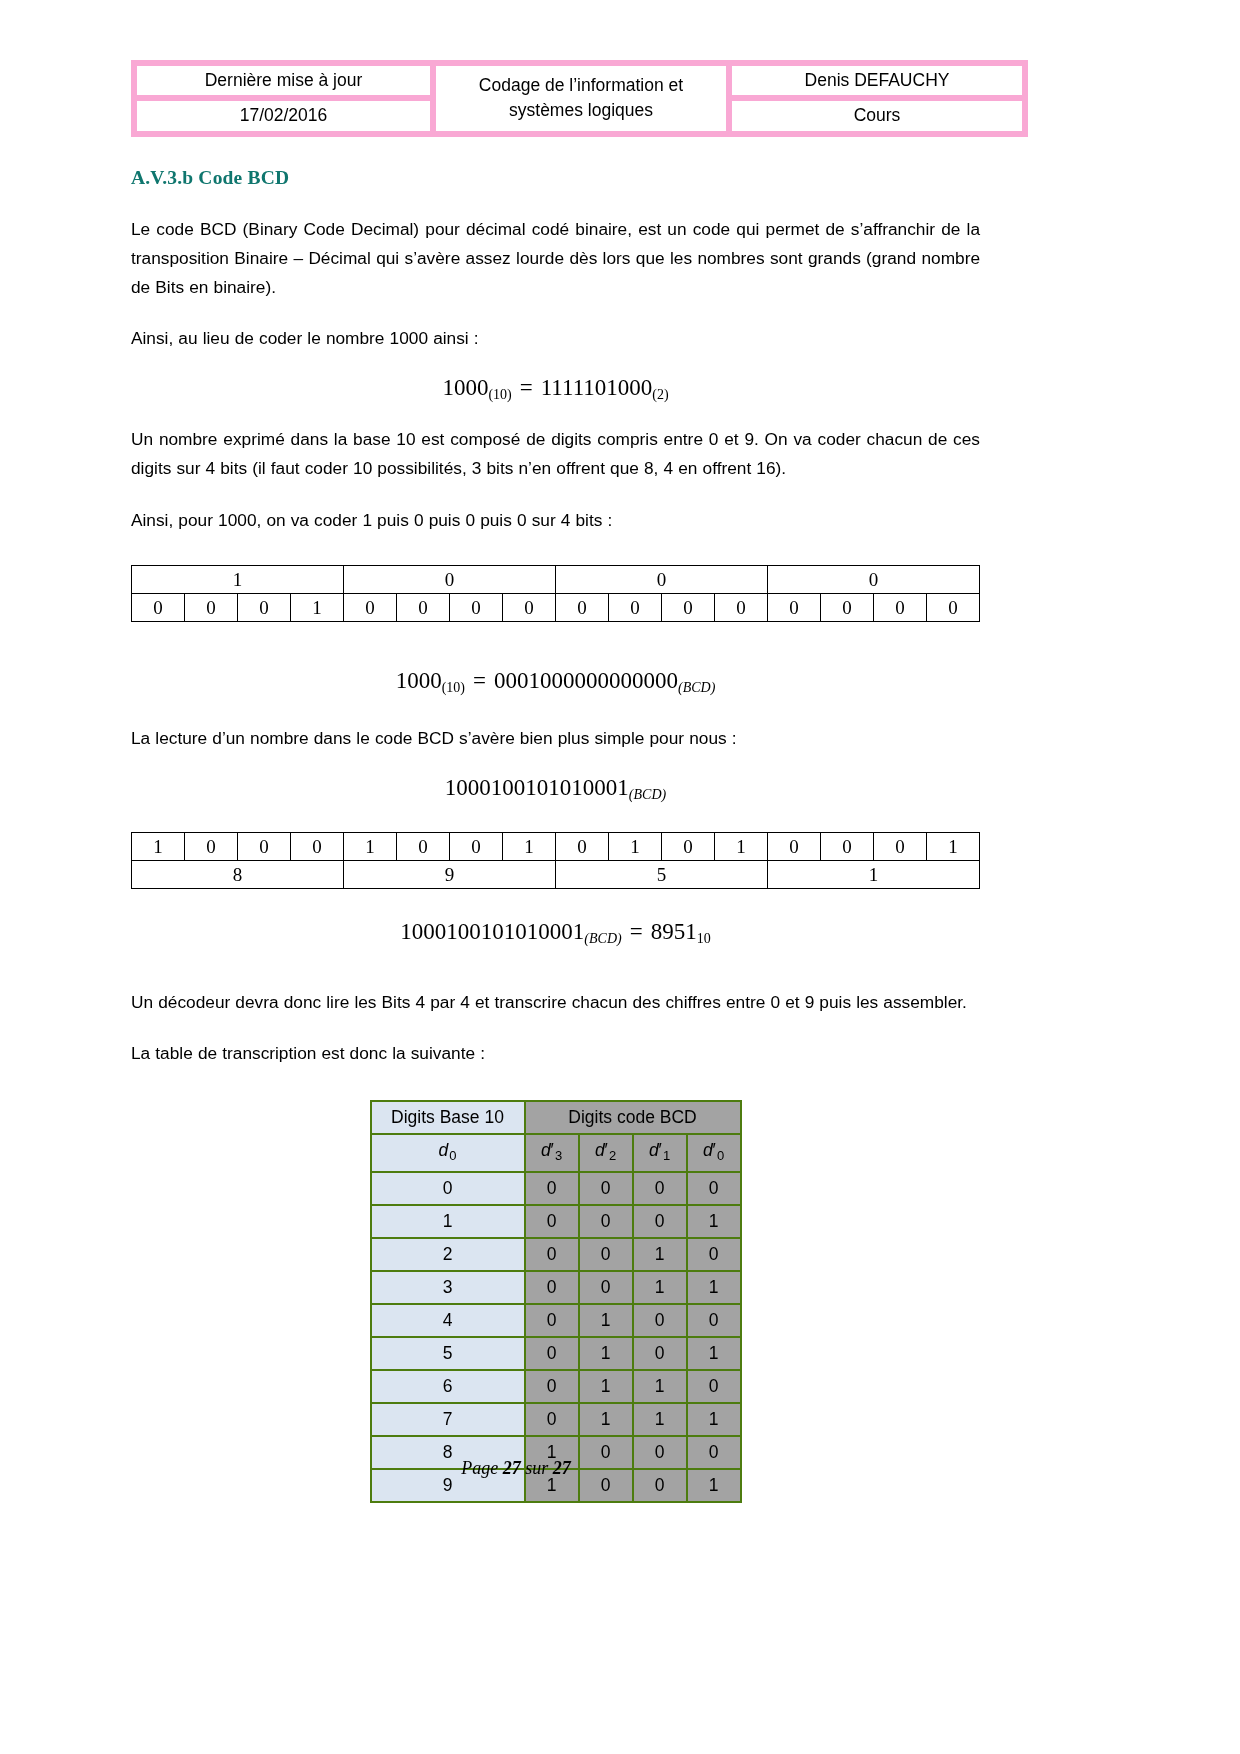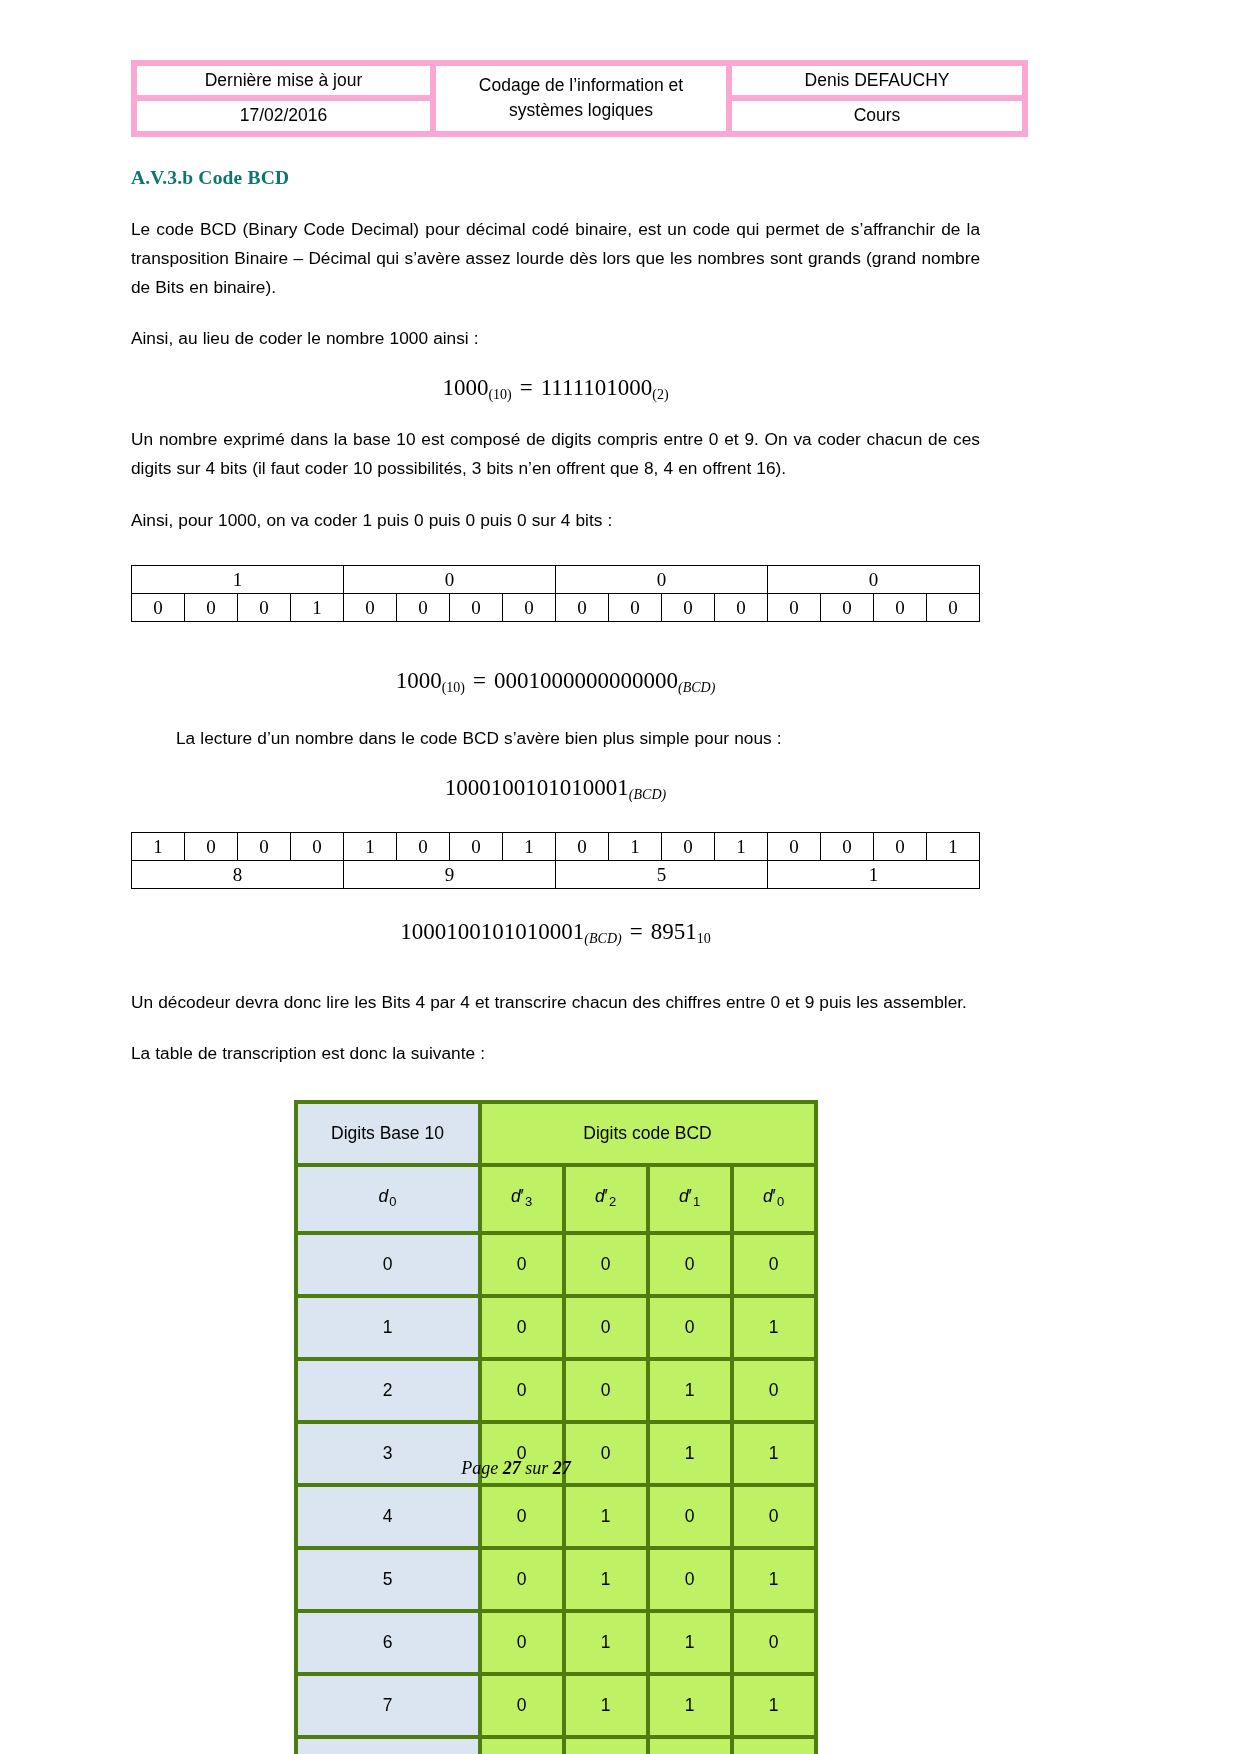--- a/index.html
+++ b/index.html
@@ -107,33 +107,33 @@
   .bcd-wrap {
     margin-top: 32px;
     display: flex;
     justify-content: center;
   }
   table.bcd {
     border-collapse: collapse;
     table-layout: fixed;
   }
   table.bcd td, table.bcd th {
-    border: 4px solid #4d7c0f;
-    text-align: center;
-    padding: 16px;
+    border: 2px solid #4d7c0f;
+    text-align: center;
+    padding: 2px;
     height: 27px;
     line-height: 27px;
     font-size: 17.5px;
     font-weight: normal;
     font-family: "Liberation Sans", sans-serif;
   }
   .col-dec { width: 148px; }
   .col-bit { width: 48px; }
   .bg-blue { background: #dbe5f1; }
-  .bg-pink { background: #bef264; }
+  .bg-pink { background: #a3a3a3; }
   td.sym {
     font-family: "Liberation Serif", serif;
     font-style: italic;
     font-size: 20px;
   }
   td.sym .s {
     font-style: normal;
     font-size: 13px;
     vertical-align: -0.3em;
     padding-left: 1px;
@@ -213,21 +213,21 @@
         <td>0</td>
         <td>0</td>
       </tr>
     </tbody>
       </table>
 
     <div class="math" style="margin-top:46px;">
       <span>1000</span><span class="sub">(10)</span><span class="op">=</span><span>0001000000000000</span><span class="sub-it">(BCD)</span>
     </div>
 
-    <p class="para" style="margin-top:28px;margin-left:45px;">La lecture d’un nombre dans le code BCD s’avère bien plus simple pour nous :</p>
+    <p class="para" style="margin-top:28px;">La lecture d’un nombre dans le code BCD s’avère bien plus simple pour nous :</p>
 
     <div class="math" style="margin-top:22px;">
       <span>1000100101010001</span><span class="sub-it">(BCD)</span>
     </div>
 
     <table class="bits" style="margin-top:28px;">
       <tbody>
           <tr>
         <td>1</td>
         <td>0</td>

